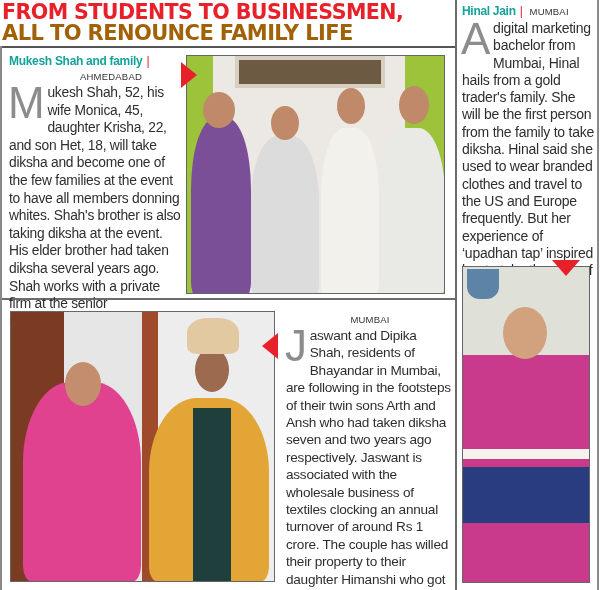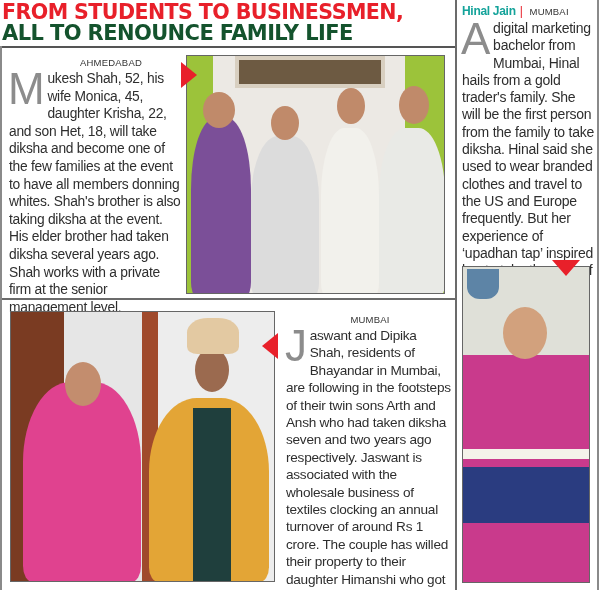--- a/index.html
+++ b/index.html
@@ -1,21 +1,21 @@
 <!DOCTYPE html>
 <html><head>
 <meta charset="utf-8">
 <style>
   * { box-sizing: border-box; margin: 0; padding: 0; }
   html, body { width: 600px; height: 590px; background: #ffffff; overflow: hidden; }
   body { position: relative; font-family: "Liberation Sans", "DejaVu Sans", sans-serif; color: #2b2b2b; }
 
   .headline { position: absolute; left: 0; top: 0; width: 455px; height: 46px; padding: 2px 0 8px 2px; }
   .headline .l1 { display: block; font-family: "DejaVu Sans", sans-serif; font-weight: bold; font-size: 21px; line-height: 21px; letter-spacing: -0.6px; color: #e8202a; transform: scaleX(0.98); transform-origin: left; white-space: nowrap; }
-  .headline .l2 { display: block; font-family: "DejaVu Sans", sans-serif; font-weight: bold; font-size: 21px; line-height: 21px; letter-spacing: -0.6px; color: #14532d; white-space: nowrap; }
+  .headline .l2 { display: block; font-family: "DejaVu Sans", sans-serif; font-weight: bold; font-size: 21px; line-height: 21px; letter-spacing: -0.6px; color: #a16207; white-space: nowrap; }
 
   .rule-h-top { position: absolute; left: 0; top: 46px; width: 456px; height: 2px; background: #555; }
   .rule-v { position: absolute; left: 455px; top: 0; width: 2px; height: 590px; background: #6b6b6b; }
   .rule-h-mid { position: absolute; left: 0; top: 298px; width: 456px; height: 2px; background: #6b6b6b; }
   .rule-left { position: absolute; left: 0; top: 46px; width: 2px; height: 544px; background: #8a8a8a; }
   .rule-right { position: absolute; left: 597px; top: 0; width: 2px; height: 590px; background: #8a8a8a; }
 
   .byline { font-weight: bold; font-size: 12px; color: #14a39a; letter-spacing: -0.3px; white-space: nowrap; }
   .byline .sep { color: #e8202a; font-weight: normal; margin-left: 4px; }
   .place { font-size: 9.5px; color: #333; letter-spacing: 0.2px; text-align: center; }
@@ -55,20 +55,23 @@
   <span class="l2">ALL TO RENOUNCE FAMILY LIFE</span>
 </div>
 
 <div class="rule-h-top"></div>
 <div class="rule-v"></div>
 <div class="rule-h-mid"></div>
 <div class="rule-left"></div>
 <div class="rule-right"></div>
 
 <div class="story-mukesh">
+  <div class="byline">
+    <span>Mukesh Shah and family</span><span class="sep">|</span>
+  </div>
   <div class="place">AHMEDABAD</div>
   <p class="body"><span class="dropcap">M</span><span>ukesh Shah, 52, his wife Monica, 45, daughter Krisha, 22, and son Het, 18, will take diksha and become one of the few families at the event to have all members donning whites. Shah's brother is also taking diksha at the event. His elder brother had taken diksha several years ago. Shah works with a private firm at the senior management level.</span></p>
 </div>
 
 <div class="photo photo-mukesh">
   <div style="position:absolute;left:48px;top:0;width:150px;height:32px;background:#6d5a42;border:4px solid #d8cfc0;"></div>
   <div class="fig" style="left:4px;top:62px;width:60px;height:178px;background:#7b4f98;"></div>
   <div class="head" style="left:16px;top:36px;width:32px;height:36px;"></div>
   <div class="fig" style="left:64px;top:80px;width:68px;height:160px;background:#dcdcdc;"></div>
   <div class="head" style="left:84px;top:50px;width:28px;height:34px;"></div>

